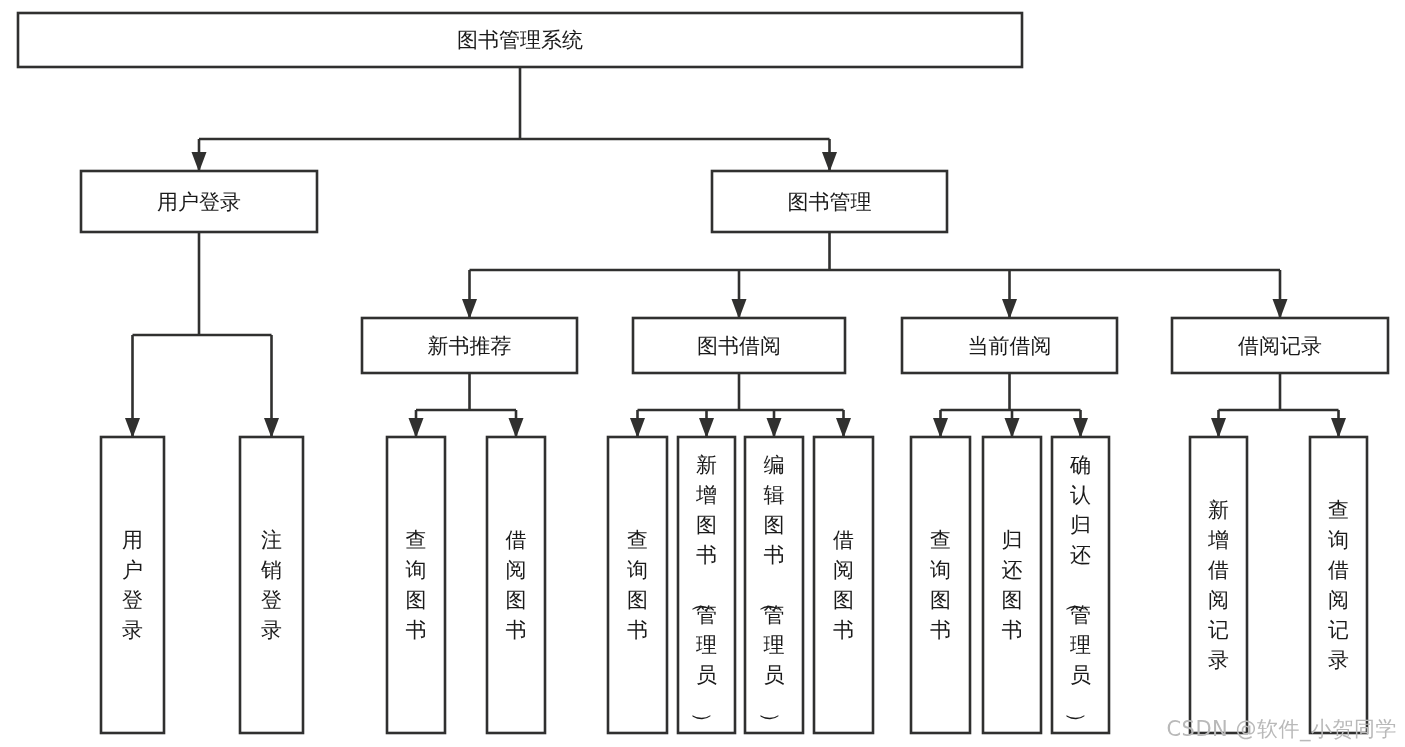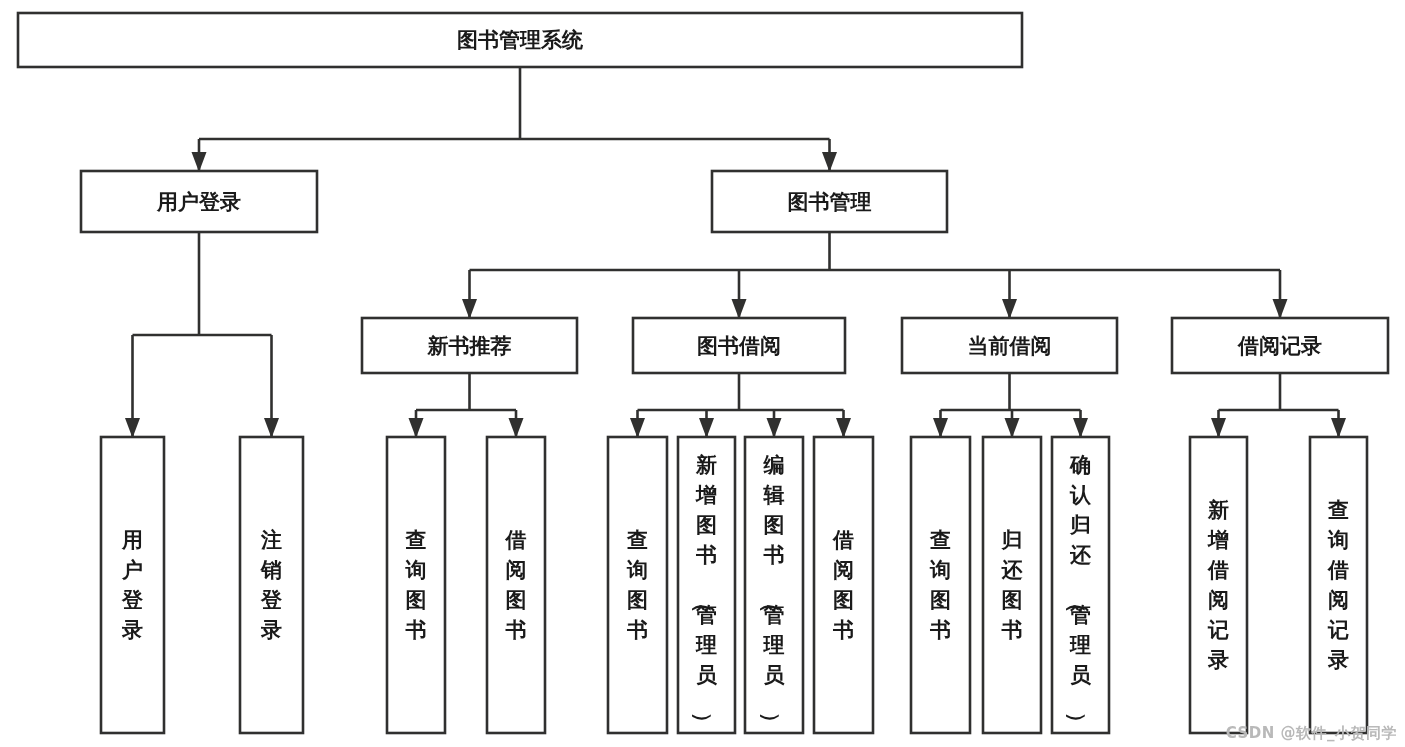--- a/index.html
+++ b/index.html
@@ -11,21 +11,20 @@
     width: 1405px;
     height: 747px;
     font-family: "DejaVu Sans", "Liberation Sans", sans-serif;
     overflow: hidden;
   }
   #diagram-root {
     position: relative;
     width: 1405px;
     height: 747px;
     background: #ffffff;
-    font-weight: bold;
   }
   svg#tree-svg {
     position: absolute;
     left: 0;
     top: 0;
     width: 1405px;
     height: 747px;
   }
   .node-box {
     fill: #ffffff;
@@ -53,21 +52,21 @@
     font-family: "DejaVu Sans", "Liberation Sans", sans-serif;
     font-size: 21px;
     fill: #1a1a1a;
     text-anchor: middle;
   }
   .watermark {
     position: absolute;
     right: 8px;
     bottom: 4px;
     font-family: "DejaVu Sans", "Liberation Sans", sans-serif;
-    font-size: 15px;
+    font-size: 21px;
     color: #b9b9b9;
     letter-spacing: 0.5px;
     white-space: nowrap;
     pointer-events: none;
   }
 </style>
 </head>
 <body>
 
 <div id="diagram-root">

